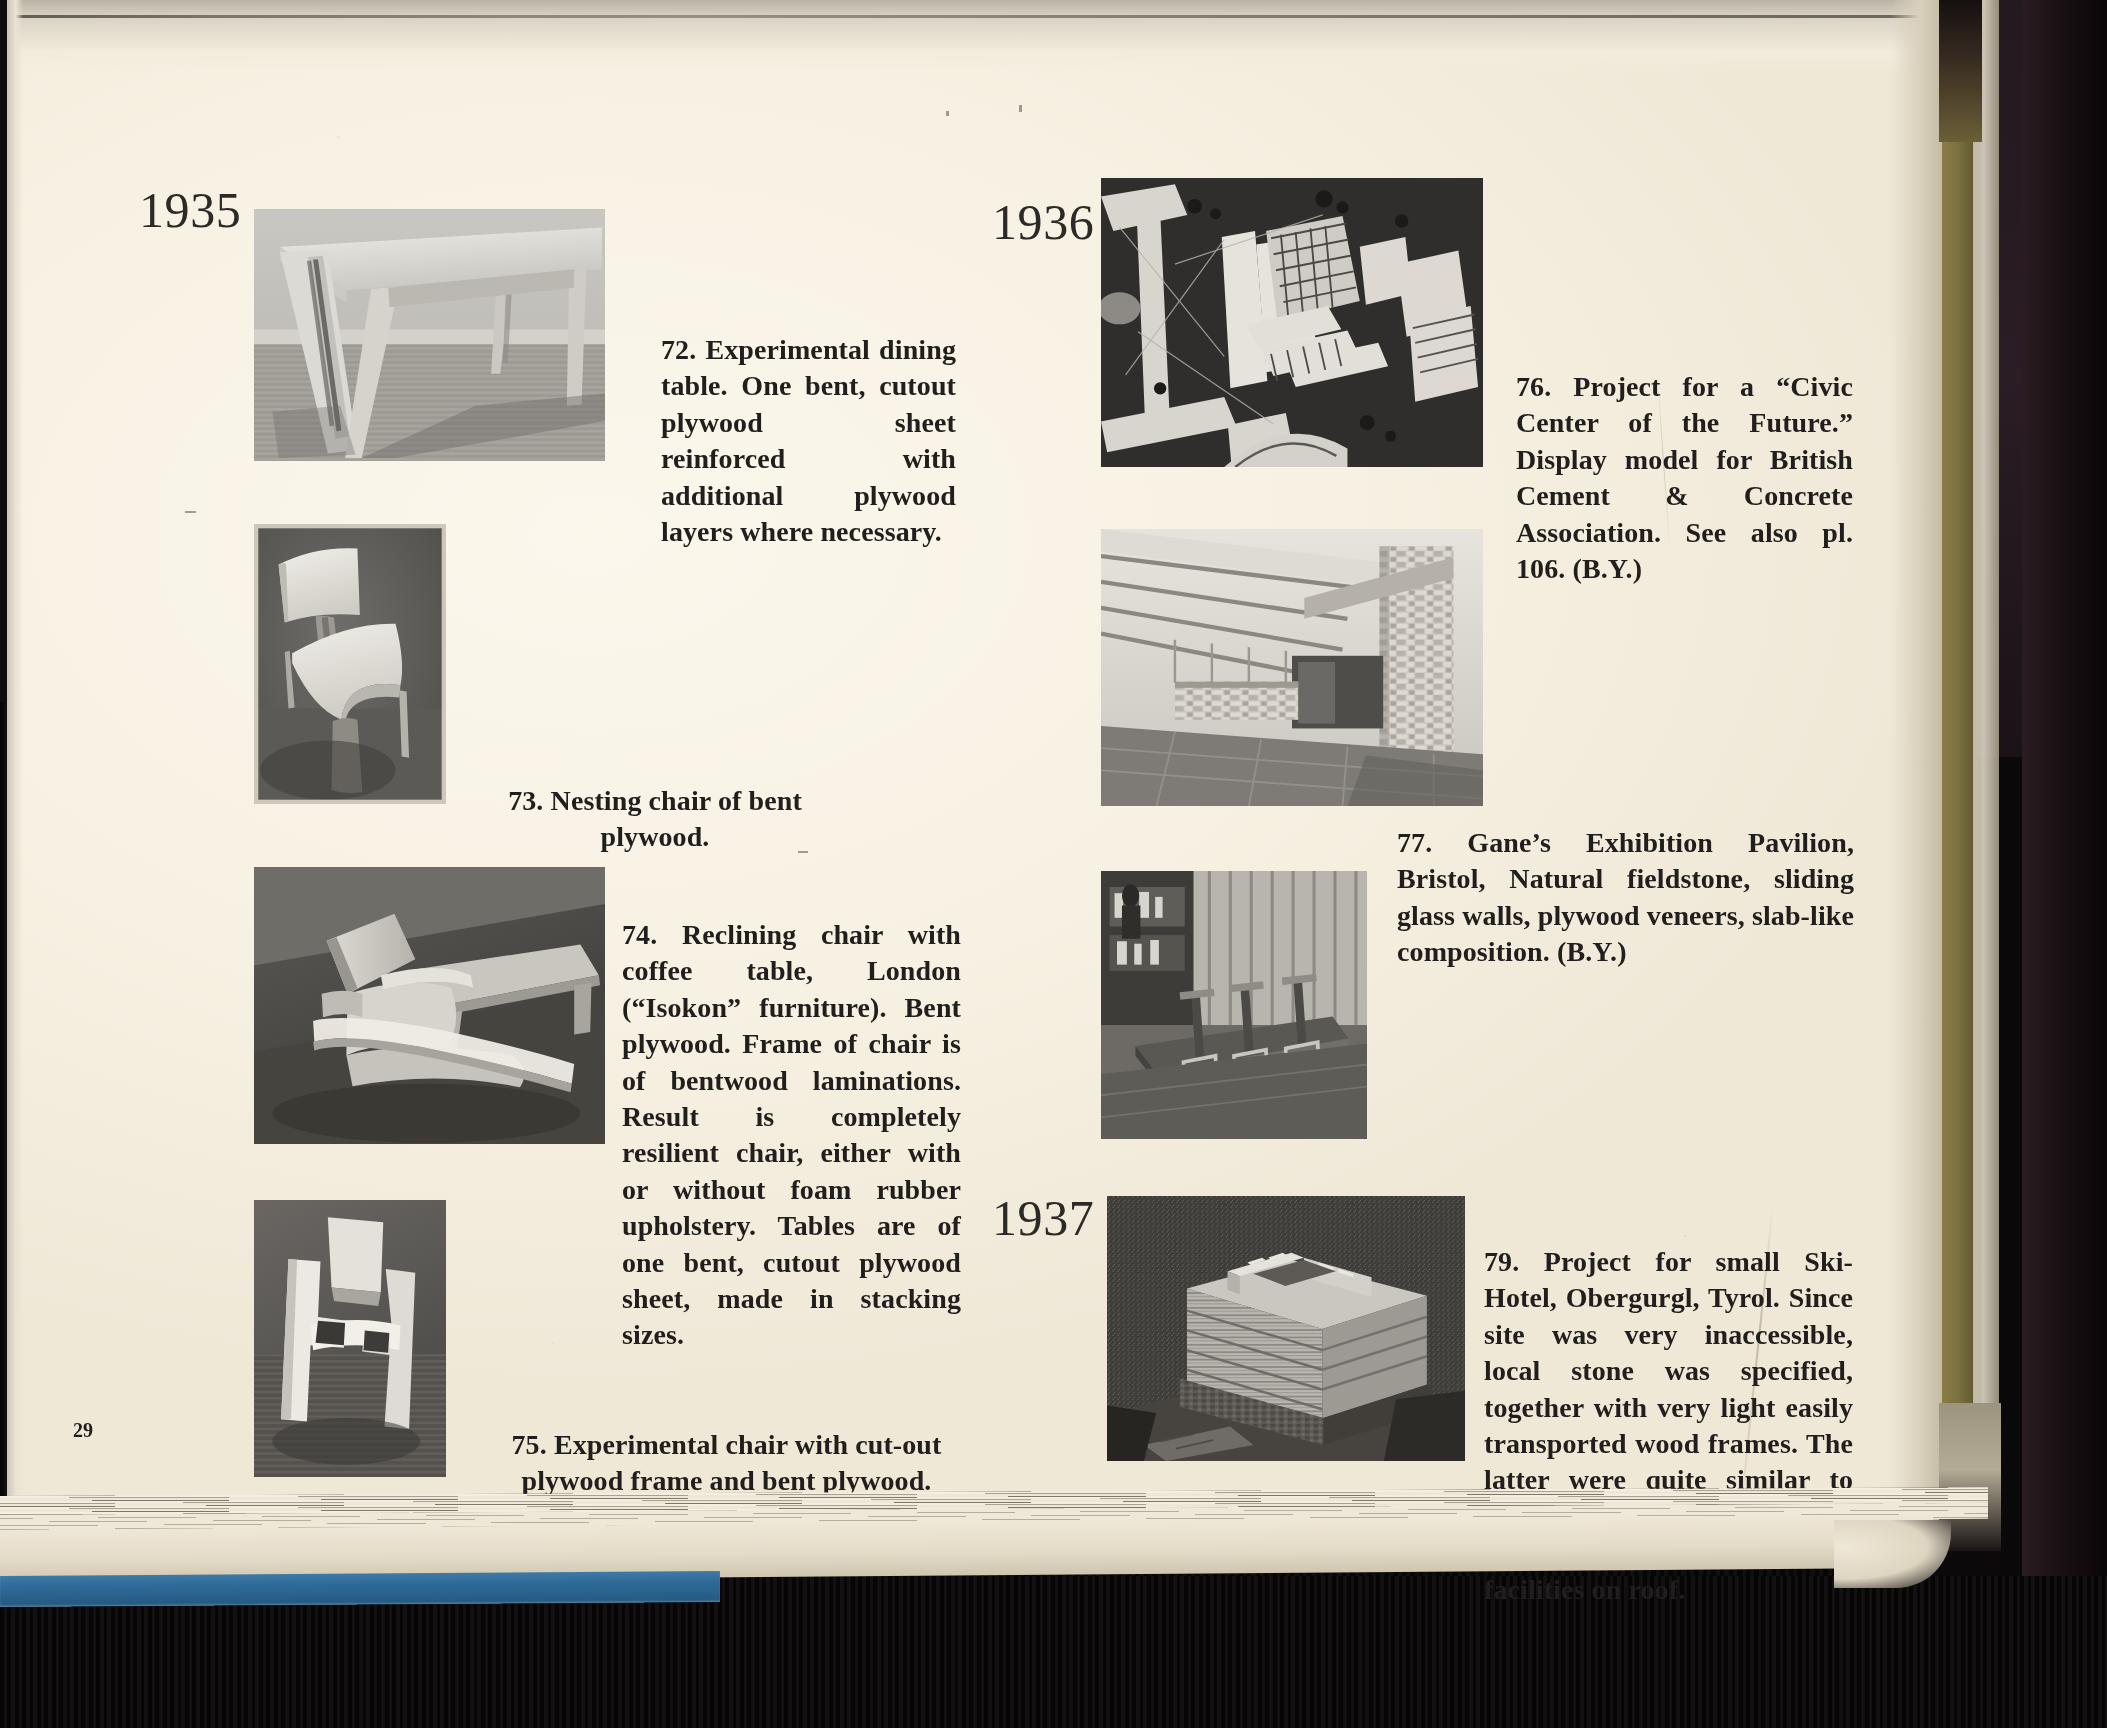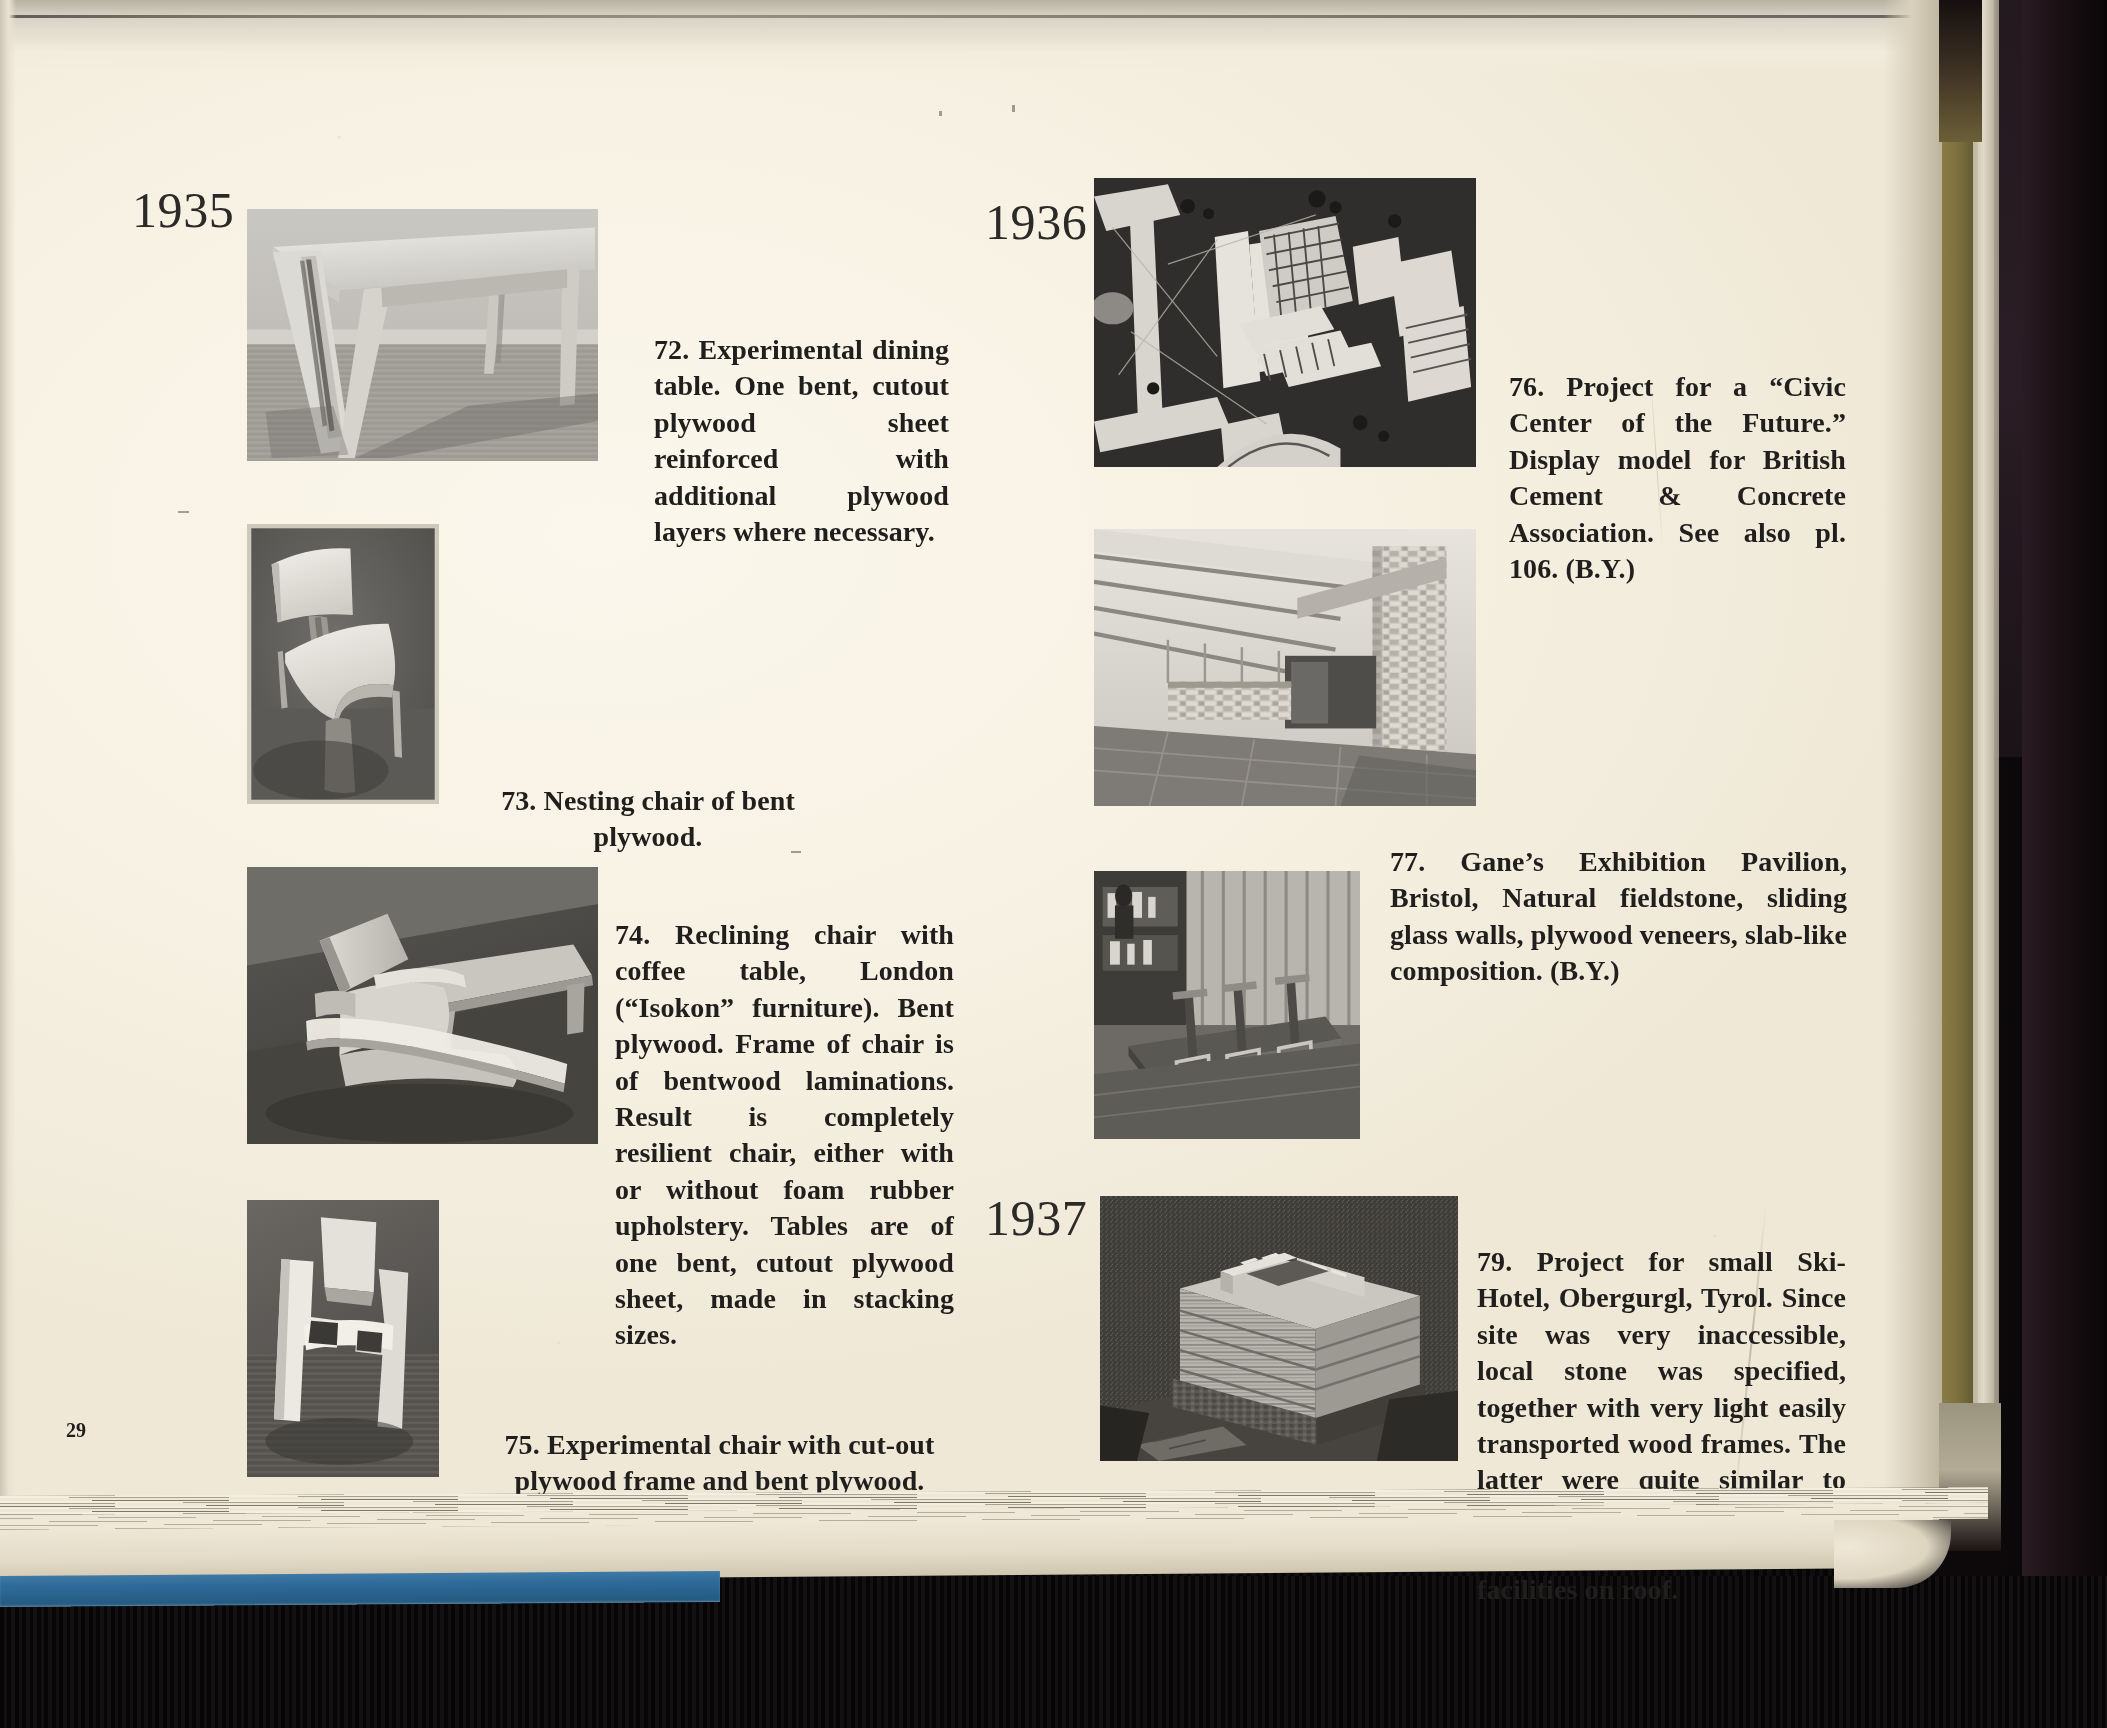--- a/index.html
+++ b/index.html
@@ -20,25 +20,24 @@
     background:linear-gradient(90deg,#2a1c22 0%,#191014 45%,#0a0607 100%);}
   .backdrop-maroon{position:absolute;left:1914px;top:0;width:123px;height:757px;
     background:linear-gradient(180deg,#241a20 0%,#2c1e26 50%,#1b1318 100%);opacity:.95;}
   .corduroy{position:absolute;left:0;top:1576px;width:2108px;height:153px;
     background:repeating-linear-gradient(90deg,#070506 0px,#070506 3.7px,#121011 3.7px,#121011 7.4px);}
   .corduroy2{position:absolute;left:0;top:702px;width:1914px;height:880px;
     background:repeating-linear-gradient(90deg,#060405 0px,#060405 4.3px,#100e0f 4.3px,#100e0f 8.6px);
     opacity:.85;}
 
   
-  .book-page{position:absolute;left:0;top:0;width:1951px;height:1526px;
+  .book-page{position:absolute;left:7px;top:0;width:1951px;height:1526px;
     background:
       radial-gradient(ellipse 1354px 862px at 30% 35%, #fbf7ec 0%, #f7f1e3 55%, #efe8d7 100%);
     box-shadow:0 0 0 0 rgba(0,0,0,0);
-    padding-left:43px;
   }
   .page-top-shadow{position:absolute;left:0;top:0;width:1951px;height:74px;
     background:linear-gradient(180deg,#b9b2a3 0%,#d8d2c4 22%,#f2ecdd 70%,rgba(250,246,237,0) 100%);}
   .page-top-line{position:absolute;left:0;top:14.8px;width:1951px;height:3.1px;
     background:linear-gradient(90deg,#4a4640 0%,#6e675c 12%,#8b8476 35%,#766f62 60%,#55504a 100%);
     opacity:.85;}
   .page-left-edge{position:absolute;left:0;top:0;width:16px;height:1526px;
     background:linear-gradient(90deg,#cdc6b6 0%,#e9e2d2 55%,rgba(247,241,227,0) 100%);}
 
   
@@ -430,21 +429,21 @@
           <path d="M120 330 L90 450"></path>
             <path d="M260 342 L240 450"></path>
           <path d="M400 354 L392 450"></path>
             <path d="M540 366 L540 450"></path>
         </g>
 
         <polygon points="430,368 620,392 620,450 400,450" fill="#62605c" opacity=".6"></polygon>
       </svg>
     </div>
 
-    <div class="cap" style="left:1390px;top:825px;width:457px;margin-top:19px;">77. Gane’s Exhibition Pavilion, Bristol, Natural fieldstone, sliding glass walls, plywood veneers, slab-like composition. (B.Y.)</div>
+    <div class="cap" style="left:1390px;top:825px;width:457px;">77. Gane’s Exhibition Pavilion, Bristol, Natural fieldstone, sliding glass walls, plywood veneers, slab-like composition. (B.Y.)</div>
 
     <div class="photo" style="left:1094px;top:871px;width:266px;height:268px;">
       <svg viewBox="0 0 432 435" preserveAspectRatio="none">
         <rect width="432" height="435" fill="#6d6a65"></rect>
 
         <rect x="150" y="0" width="282" height="250" fill="#b8b5ae"></rect>
         <g stroke="#8d8a84" stroke-width="5">
           <path d="M176 0 L176 250"></path>
             <path d="M210 0 L210 250"></path>
           <path d="M244 0 L244 250"></path>

